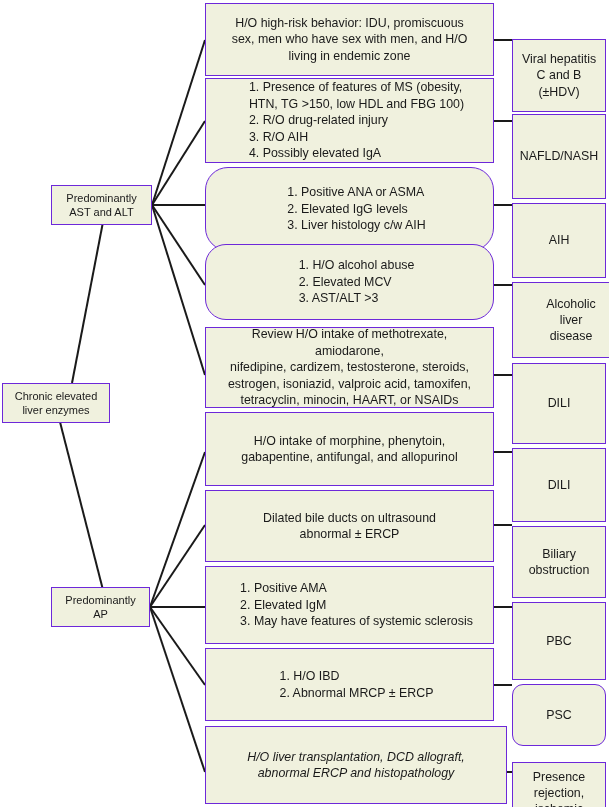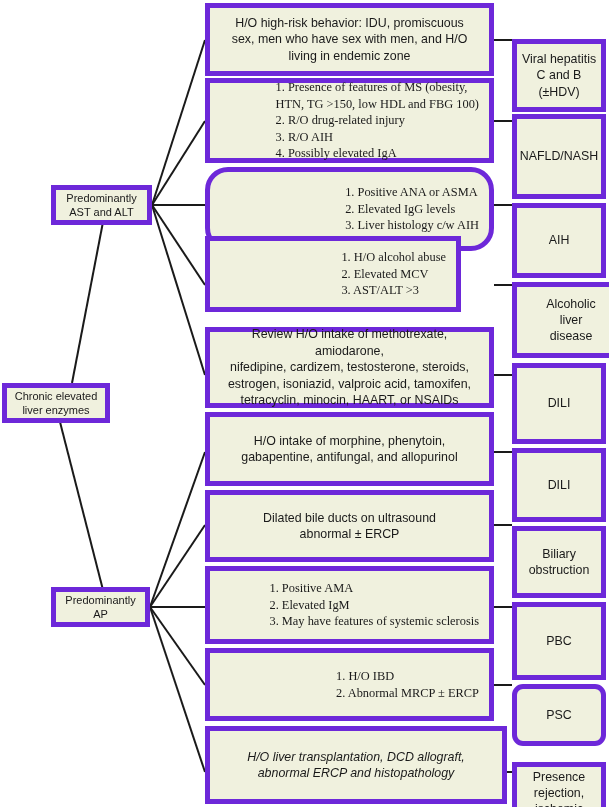--- a/index.html
+++ b/index.html
@@ -19,21 +19,21 @@
     position: absolute;
     left: 0; top: 0;
     width: 609px;
     height: 807px;
     pointer-events: none;
   }
   .node {
     position: absolute;
     box-sizing: border-box;
     background: #f0f1de;
-    border: 5px solid #6d28d9;
+    border: 1px solid #6d28d9;
     display: flex;
     align-items: center;
     justify-content: center;
     text-align: center;
     color: #1a1a1a;
     z-index: 2;
   }
   .node-text {
     display: block;
     white-space: pre-line;
@@ -45,23 +45,22 @@
   }
   
   .finding-node {
     font-size: 12.4px;
     padding: 4px 10px;
   }
   .finding-node .node-text {
     line-height: 1.33;
   }
   .finding-node.numbered {
-    justify-content: flex-end;
+    justify-content: center;
     text-align: left;
-    font-family: Liberation Serif, serif;
   }
   .finding-node.numbered .node-text {
     display: inline-block;
     text-align: left;
     padding-left: 14px;
   }
   
   .dx-node {
     font-size: 12.4px;
     padding: 2px 4px;
@@ -147,21 +146,21 @@
 
   <div class="node finding-node numbered" style="left:205px; top:167px; width:289px; height:84px;border-radius:23px;">
     <span class="node-text">1. Positive ANA or ASMA
 2. Elevated IgG levels
 3. Liver histology c/w AIH</span>
   </div>
   <div class="node dx-node" style="left:512px; top:167px; width:94px; height:75px;">
     <span class="node-text">AIH</span>
   </div>
 
-  <div class="node finding-node numbered" style="left:205px; top:236px; width:256px; height:76px;">
+  <div class="node finding-node numbered" style="left:205px; top:244px; width:289px; height:76px;border-radius:21px;">
     <span class="node-text">1. H/O alcohol abuse
 2. Elevated MCV
 3. AST/ALT &gt;3</span>
   </div>
   <div class="node dx-node" style="left:512px; top:246px; width:118px; height:76px;">
     <span class="node-text">Alcoholic
 liver
 disease</span>
   </div>
 

